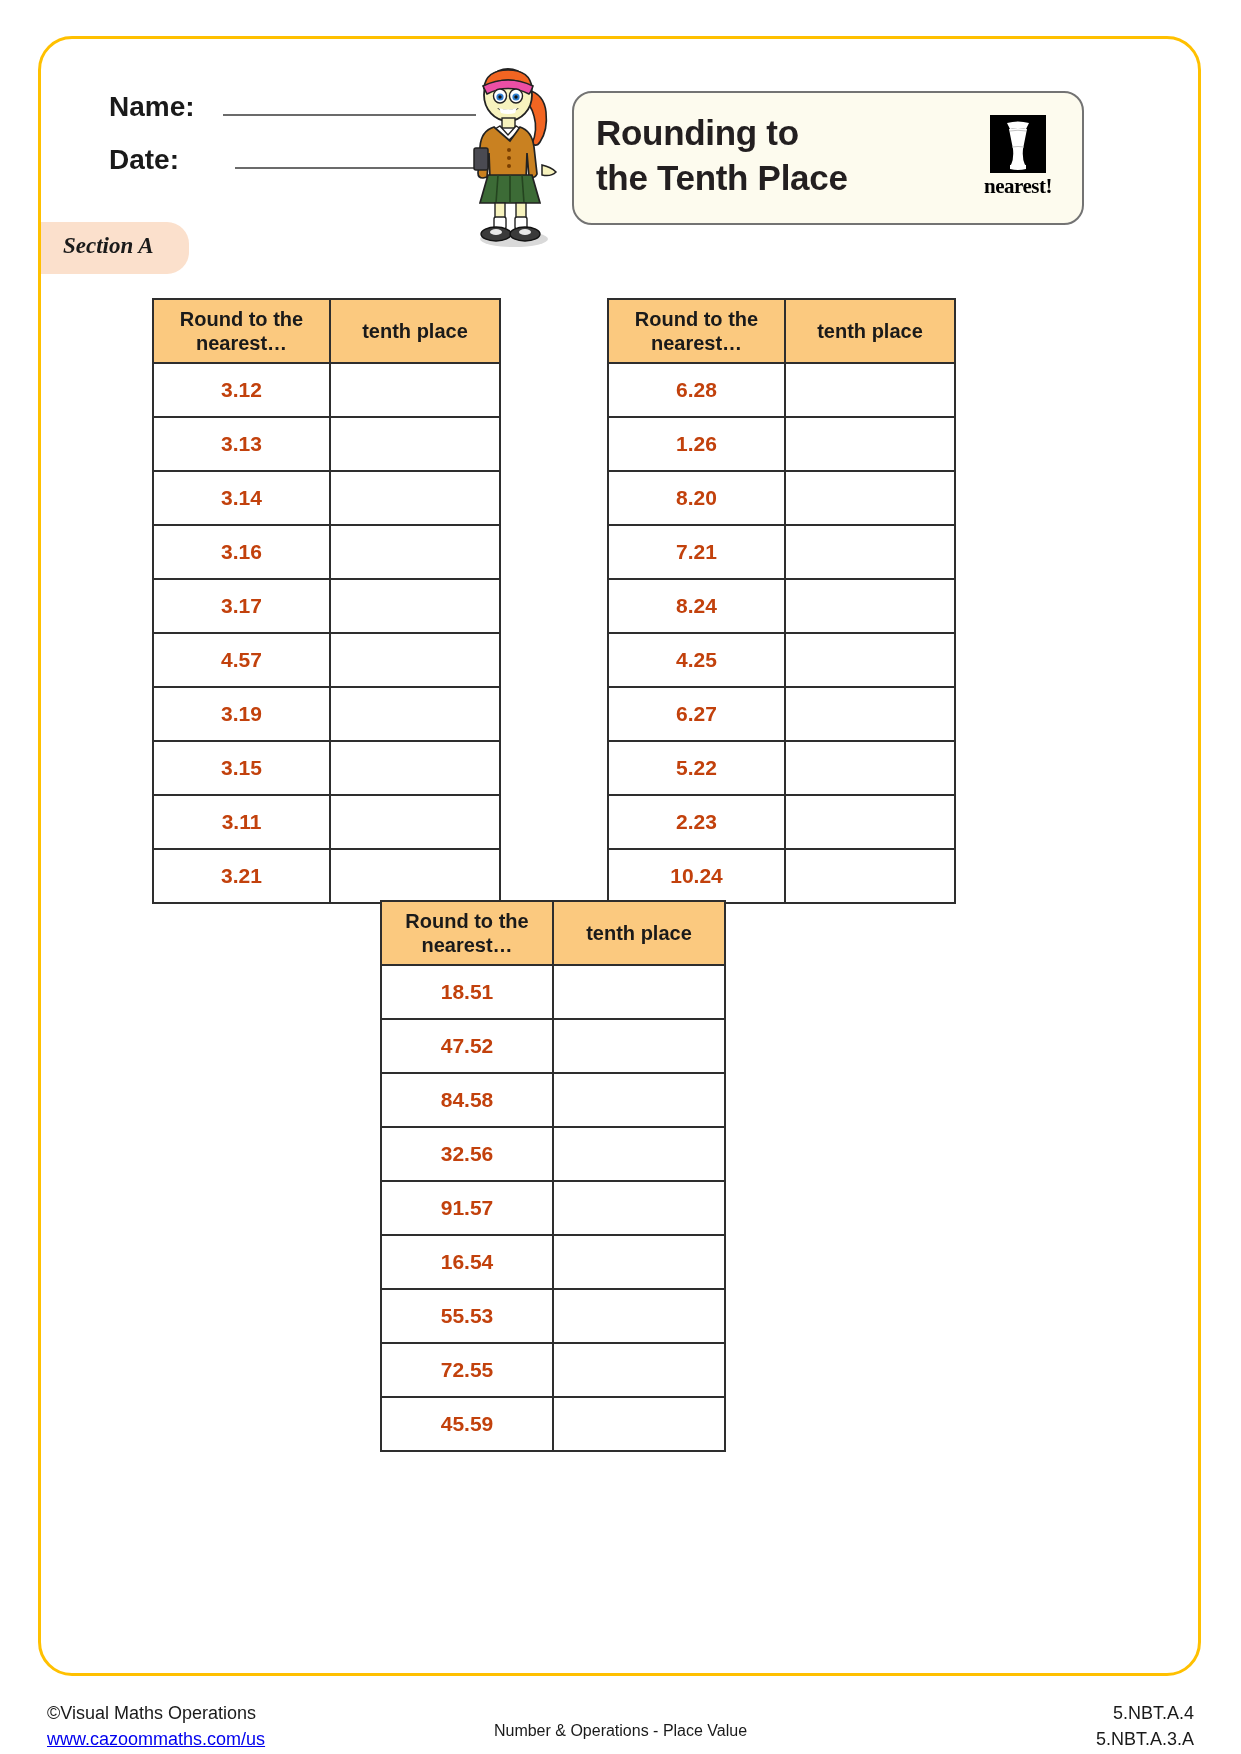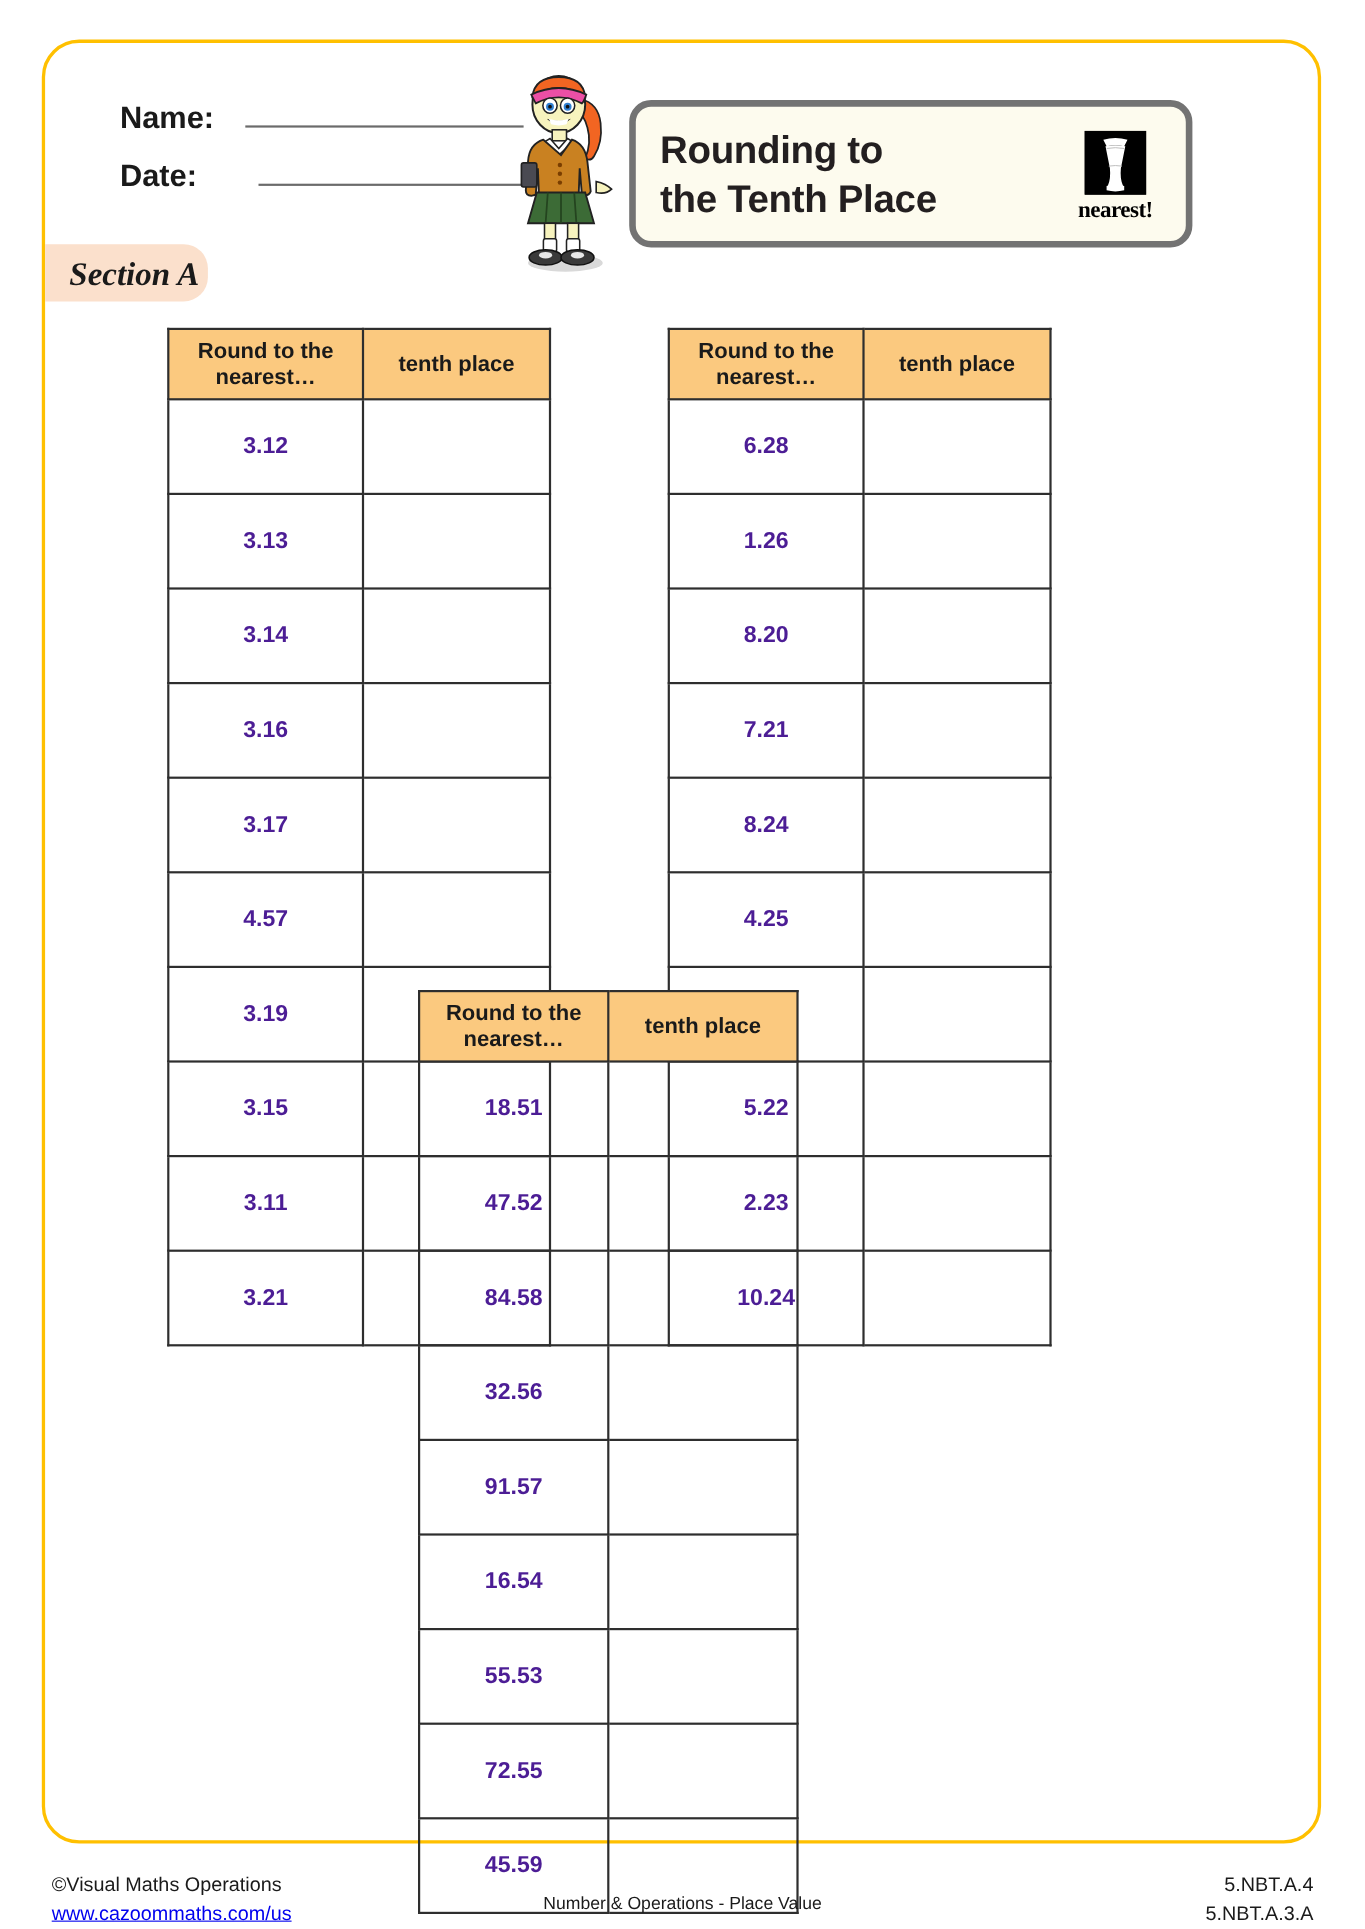--- a/index.html
+++ b/index.html
@@ -71,21 +71,21 @@
   }
 
   
   #title-box {
     position: absolute;
     left: 534px;
     top: 55px;
     width: 512px;
     height: 134px;
     background: #FDFBEE;
-    border: 6px solid #737373;
+    border: 2px solid #737373;
     border-radius: 20px;
     box-sizing: border-box;
   }
   #title-text {
     position: absolute;
     left: 22px;
     top: 18px;
     font-size: 35px;
     font-weight: bold;
     line-height: 1.28;
@@ -129,21 +129,21 @@
     background: #FBE0CC;
     border-radius: 0 22px 22px 0;
   }
   #section-label {
     position: absolute;
     left: 63px;
     top: 233px;
     font-family: "Liberation Serif", serif;
     font-weight: bold;
     font-style: italic;
-    font-size: 30px;
+    font-size: 23px;
     color: #1a1a1a;
   }
 
   
   .wsheet-table {
     position: absolute;
     border-collapse: collapse;
     table-layout: fixed;
   }
   .wsheet-table th, .wsheet-table td {
@@ -156,23 +156,23 @@
     font-size: 20px;
     font-weight: bold;
     color: #1a1a1a;
     line-height: 1.2;
     padding: 7px 2px;
     height: 46px;
   }
   .wsheet-table td {
     font-size: 21px;
     font-weight: bold;
-    color: #4c1d95;
+    color: #c2410c;
     height: 52px;
-    padding: 16px;
+    padding: 0;
   }
   .col-q { width: 177px; }
   .col-a { width: 170px; }
 
   #table-1 { left: 152px; top: 298px; }
   #table-2 { left: 607px; top: 298px; }
   #table-3 { left: 380px; top: 900px; }
   #table-3 .col-q { width: 172px; }
   #table-3 .col-a { width: 172px; }
 

